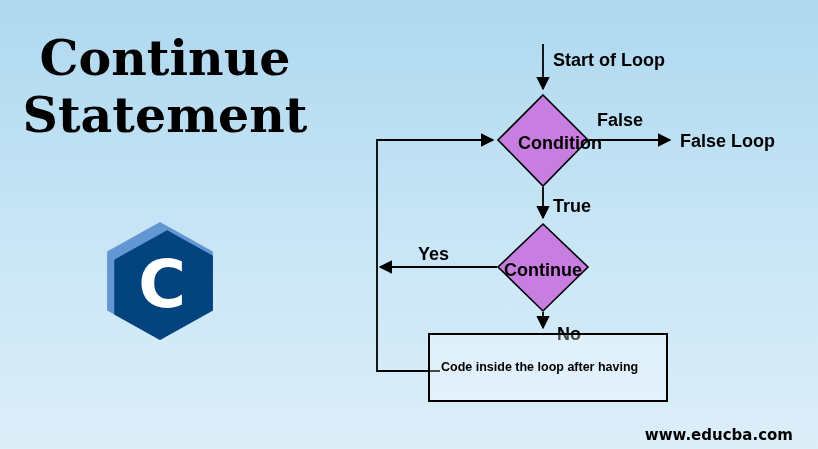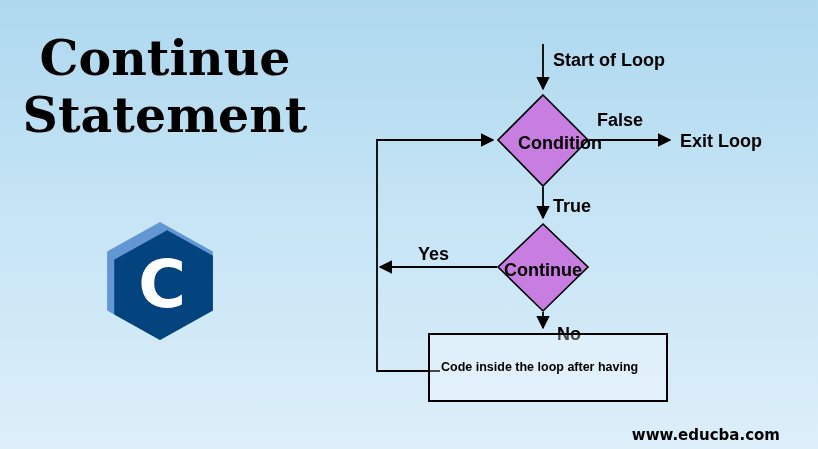--- a/index.html
+++ b/index.html
@@ -64,21 +64,21 @@
     font-family: "Liberation Sans", sans-serif;
     font-weight: 700;
     font-size: 12.5px;
     line-height: 1.45;
     color: #000;
     white-space: nowrap;
   }
 
   .watermark {
     position: absolute;
-    right: 38px; bottom: 5px;
+    right: 25px; bottom: 5px;
     font-family: "DejaVu Sans", sans-serif;
     font-weight: 700;
     font-size: 15px;
     color: #000;
   }
 </style>
 </head>
 <body>
 
 <div class="page">
@@ -126,21 +126,21 @@
 
     <path d="M440,371 H377 V140 H493" fill="none" stroke="#000" stroke-width="1.8" marker-end="url(#arrow)"></path>
   </svg>
 
   <div class="flabel" style="left:553px; top:50px;">Start of Loop</div>
 
   <div class="flabel centered" style="left:476px; top:133px; width:104px;margin-left:32px;">Condition</div>
 
   <div class="flabel" style="left:597px; top:110px;text-align:center;">False</div>
 
-  <div class="flabel" style="left:680px; top:131px;">Exit Loop</div>
+  <div class="flabel" style="left:680px; top:131px;">False Loop</div>
 
   <div class="flabel" style="left:553px; top:196px;">True</div>
 
   <div class="flabel centered" style="left:501px; top:260px; width:84px;">Continue</div>
 
   <div class="flabel" style="left:418px; top:244px;">Yes</div>
 
   <div class="flabel" style="left:557px; top:324px;">No</div>
 
   <div class="process-box">

